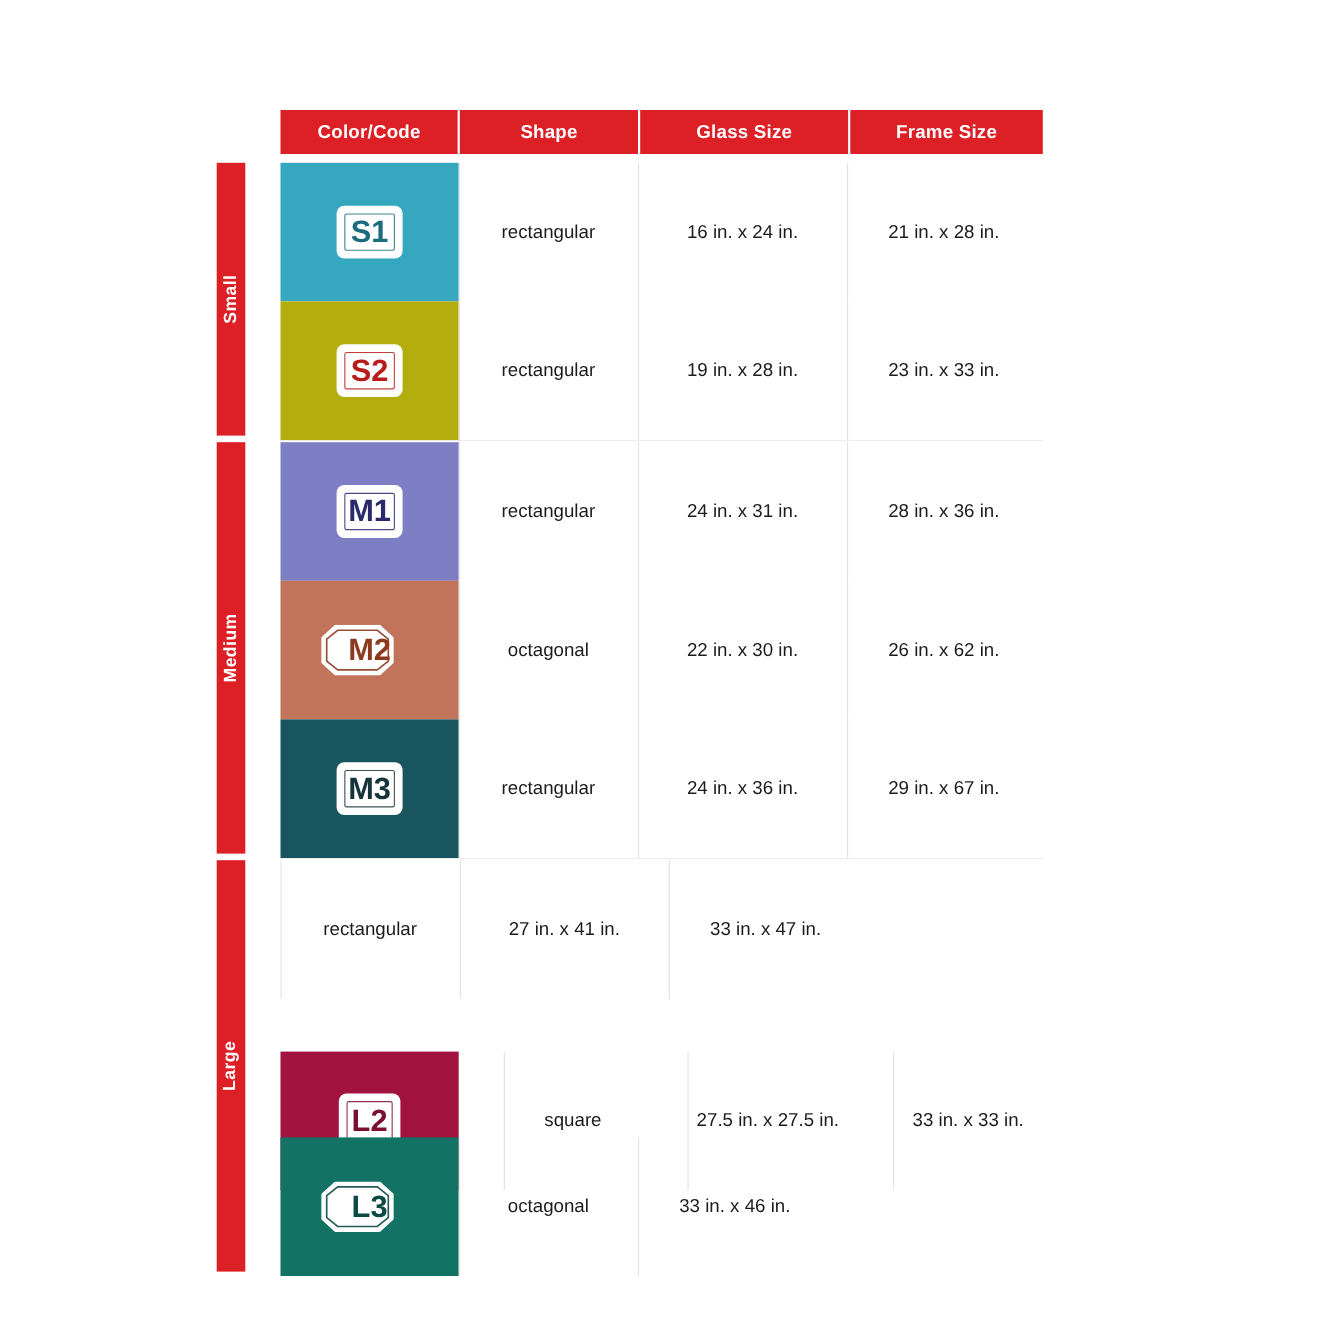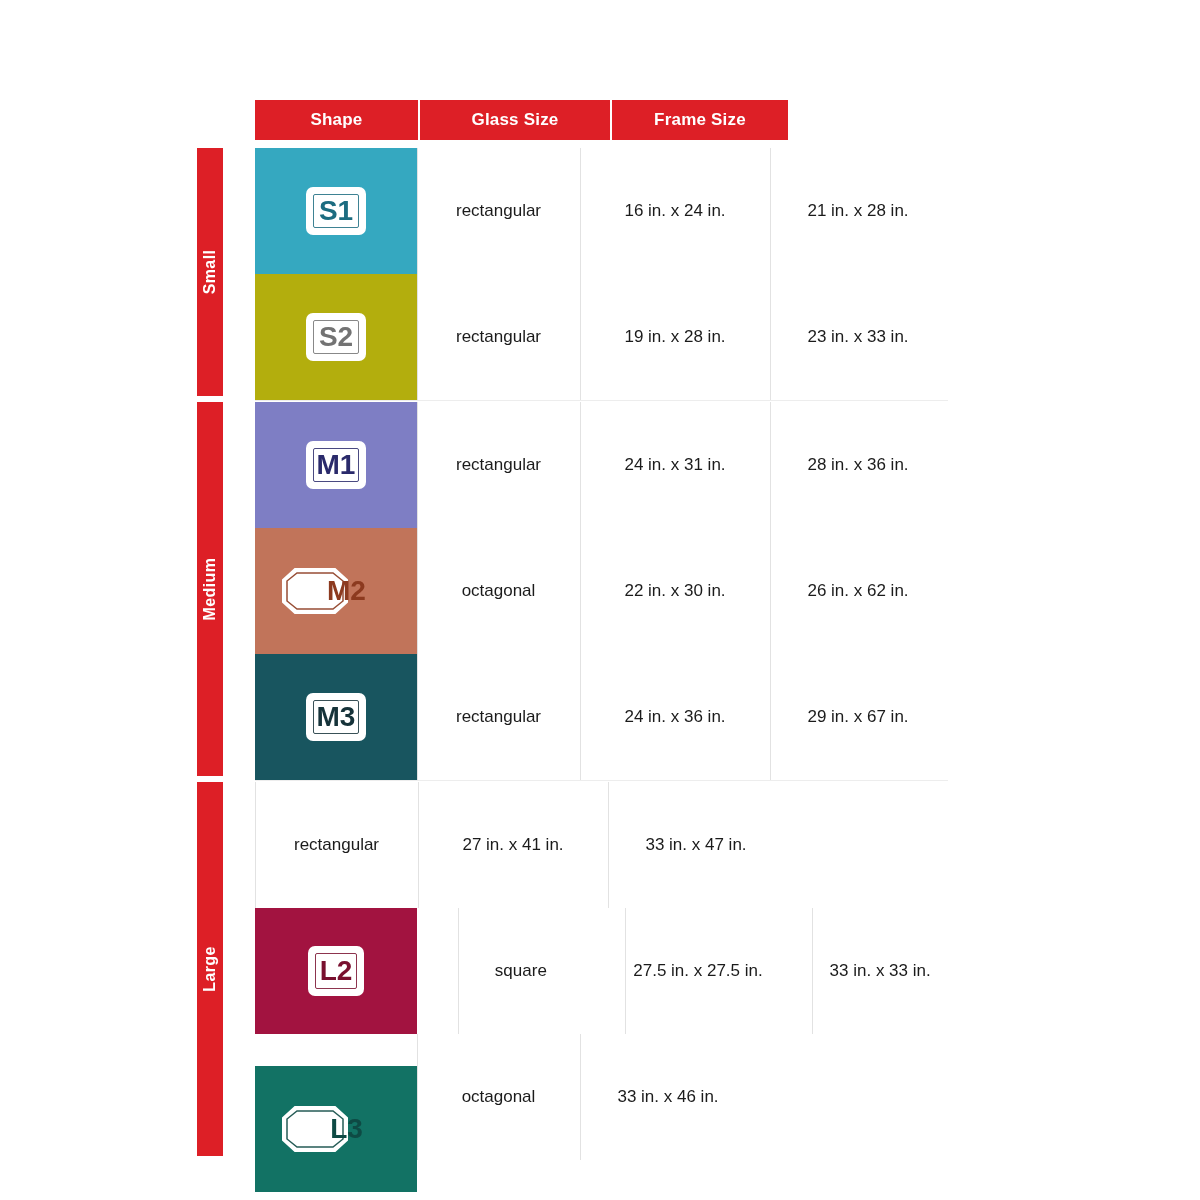--- a/index.html
+++ b/index.html
@@ -99,37 +99,37 @@
     pointer-events:none;
   }
   .badge .lbl{position:relative;z-index:2;line-height:1;}
 
   
   .badge.oct{
     width:88px;height:46px;
     background:transparent;
     box-shadow:none;
     border-radius:0;
-    padding-left:21px;
   }
   .badge.oct svg{position:absolute;left:0;top:0;}
   .badge.oct .lbl{position:relative;z-index:3;}
 
   
   .grpline{
     position:absolute;left:255px;width:693px;height:1px;
     background:#ededed;
   }
 </style>
 </head>
 <body>
 
 <div class="sheet">
 
   <div class="hdr">
+    <div class="hdr-cell c0">Color/Code</div>
     <div class="hdr-cell c1">Shape</div>
     <div class="hdr-cell c2">Glass Size</div>
     <div class="hdr-cell c3">Frame Size</div>
   </div>
 
   <div class="grp" id="grp0" style="top: 148px; height: 248px;">
     <span>Small</span>
   </div>
   <div class="grp" id="grp1" style="top: 402px; height: 374px;">
     <span>Medium</span>
@@ -148,21 +148,21 @@
             </div>
           </div>
         </div>
         <div class="cell sep" style="width: 163px;">rectangular</div>
         <div class="cell sep" style="width: 190px;">16 in. x 24 in.</div>
         <div class="cell sep" style="width: 176px;">21 in. x 28 in.</div>
       </div>
       <div class="row" style="top: 274px; height: 126px;">
         <div class="cell swatchcell" style="width: 162px;">
           <div class="swatch" style="background: rgb(179, 174, 13);">
-            <div class="badge rect" style="color: #737373;">
+            <div class="badge rect" style="color: #b91c1c;">
               <span class="inner"></span>
               <span class="lbl">S2</span>
             </div>
           </div>
         </div>
         <div class="cell sep" style="width: 163px;">rectangular</div>
         <div class="cell sep" style="width: 190px;">19 in. x 28 in.</div>
         <div class="cell sep" style="width: 176px;">23 in. x 33 in.</div>
       </div>
       <div class="row" style="top: 402px; height: 126px;">
@@ -205,35 +205,35 @@
         </div>
         <div class="cell sep" style="width: 163px;">rectangular</div>
         <div class="cell sep" style="width: 190px;">24 in. x 36 in.</div>
         <div class="cell sep" style="width: 176px;">29 in. x 67 in.</div>
       </div>
       <div class="row" style="top: 782px; height: 126px;">
         <div class="cell sep" style="width: 163px;">rectangular</div>
         <div class="cell sep" style="width: 190px;">27 in. x 41 in.</div>
         <div class="cell sep" style="width: 176px;">33 in. x 47 in.</div>
       </div>
-      <div class="row" style="top: 908px; height: 126px; gap: 41px;">
+      <div class="row" style="top: 956px; height: 126px; gap: 41px;">
         <div class="cell swatchcell" style="width: 162px;">
           <div class="swatch" style="background: rgb(162, 19, 64);">
             <div class="badge square" style="color: rgb(121, 16, 47);">
               <span class="inner"></span>
               <span class="lbl">L2</span>
             </div>
           </div>
         </div>
         <div class="cell sep" style="width: 163px;">square</div>
         <div class="cell sep" style="width: 190px;">27.5 in. x 27.5 in.</div>
         <div class="cell sep" style="width: 176px;">33 in. x 33 in.</div>
       </div>
       <div class="row" style="top: 1034px; height: 126px;">
-        <div class="cell swatchcell" style="width: 162px; margin-top: 32px;">
+        <div class="cell swatchcell" style="width: 162px;">
           <div class="swatch" style="background: rgb(18, 114, 100);">
             <div class="badge oct" style="color: rgb(14, 74, 68);">
               <svg width="66" height="46" viewBox="0 0 66 46">
                 <polygon points="13,1 53,1 65,12 65,34 53,45 13,45 1,34 1,12" fill="#ffffff" stroke="#ffffff" stroke-width="2"></polygon>
                 <polygon points="15,5 51,5 61,13 61,33 51,41 15,41 5,33 5,13" fill="#ffffff" stroke="#0e4a44" stroke-width="1.5" opacity="0.9"></polygon>
               </svg>
               <span class="lbl">L3</span>
             </div>
           </div>
         </div>

